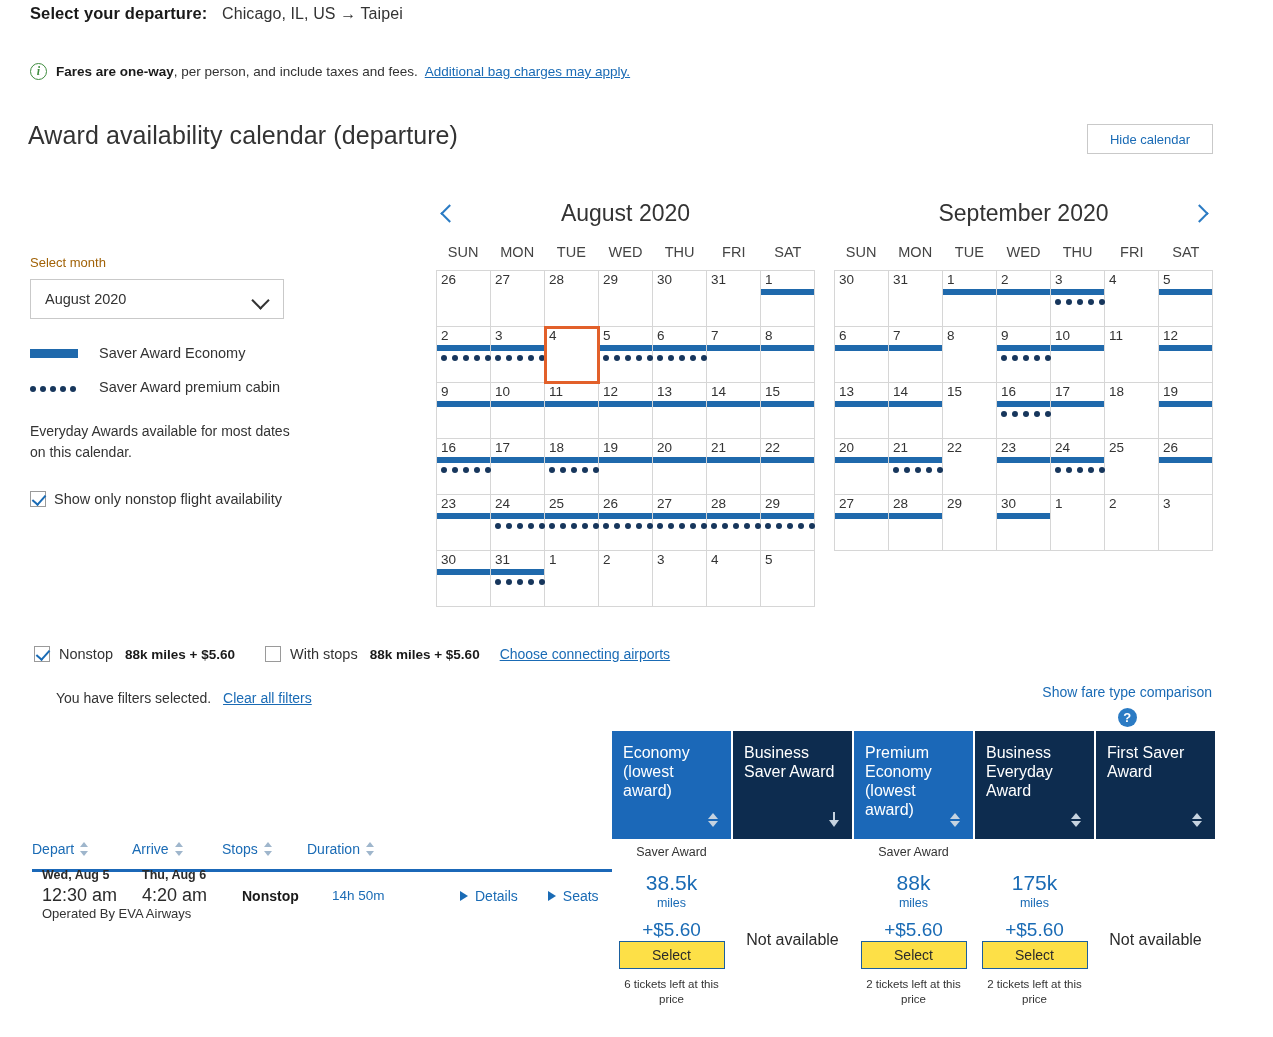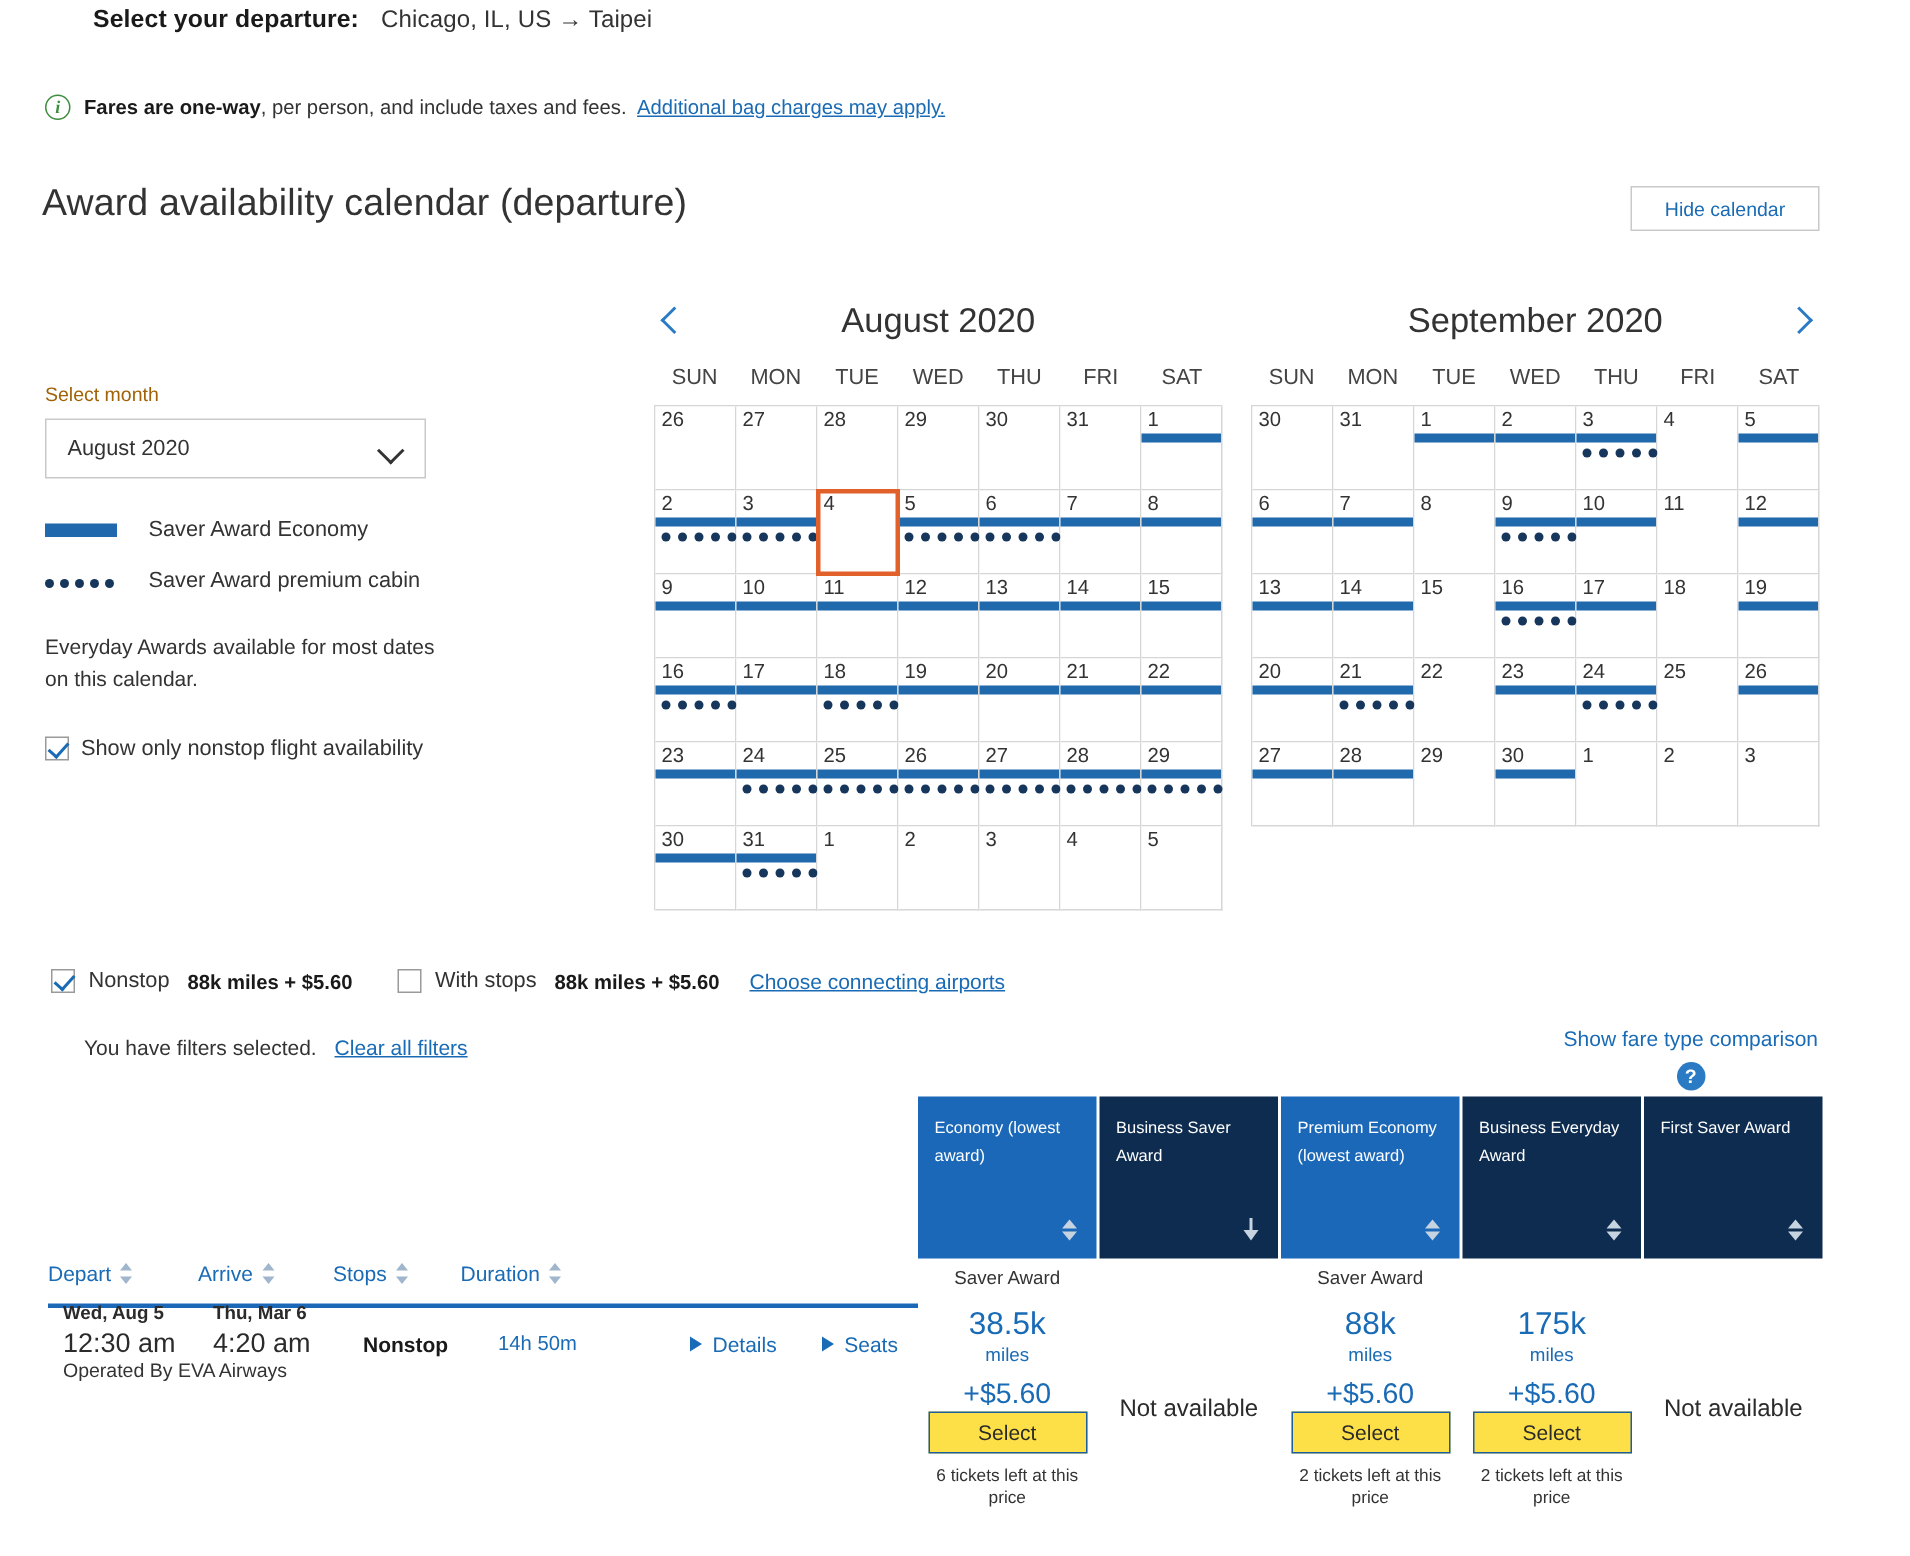--- a/index.html
+++ b/index.html
@@ -9,21 +9,21 @@
     font-family: "Liberation Sans", sans-serif;
     color: #2b2b2b;
   }
   .page { position: relative; width: 1273px; height: 1037px; overflow: hidden; }
 
   
   .dep-head {
     position: absolute; left: 30px; top: 4px;
     font-size: 16.5px; letter-spacing: .1px;
   }
-  .dep-head .lbl { font-weight: bold; color: #1a1a1a; margin-left: 32px; }
+  .dep-head .lbl { font-weight: bold; color: #1a1a1a; }
   .dep-head .val { font-weight: normal; color: #333; margin-left: 10px; font-size: 16px;}
 
   .fare-note {
     position: absolute; left: 30px; top: 63px;
     font-size: 13.5px; color: #333; display: flex; align-items: center;
   }
   .info-ico {
     width: 17px; height: 17px; border-radius: 50%;
     border: 1.6px solid #3e8c3e; color: #3e8c3e;
     font-size: 12px; line-height: 14px; text-align: center;
@@ -134,21 +134,21 @@
   }
   .q-ico {
     width:19px; height:19px; border-radius:50%; background:#2b7bc4; color:#fff;
     font-size:13px; font-weight:bold; text-align:center; line-height:19px;
   }
 
   
   .fare-hdr { position:absolute; left:612px; top:731px; display:flex; gap:2px; }
   .fh {
     width: 119px; height: 108px; color:#fff; padding: 12px 11px 0 11px;
-    position:relative; font-size:11px; line-height:19px; cursor:pointer;
+    position:relative; font-size:16px; line-height:19px; cursor:pointer;
   }
   .fh.light { background:#1b68b8; }
   .fh.dark  { background:#0d2c4f; }
   .fh .sort { position:absolute; right:13px; bottom:11px; width:10px; height:16px; }
   .fh .sort.both::before, .fh .sort.both::after {
     content:""; position:absolute; left:0; width:0; height:0;
     border-left:5px solid transparent; border-right:5px solid transparent;
   }
   .fh .sort.both::before { top:1px; border-bottom:6px solid #c6d3e0; }
   .fh .sort.both::after  { bottom:1px; border-top:6px solid #c6d3e0; }
@@ -744,21 +744,21 @@
     </div>
   </div>
 
   <div class="row-left">
     <div class="rl">
       <div class="seg">
         <div class="d">Wed, Aug 5</div>
         <div class="t">12:30 am</div>
       </div>
       <div class="seg">
-        <div class="d">Thu, Mar 6</div>
+        <div class="d">Thu, Aug 6</div>
         <div class="t">4:20 am</div>
       </div>
       <div class="stops">Nonstop</div>
       <div class="dur">14h 50m</div>
       <div class="lnkbtn">
         <span class="tri"></span>
         <span>Details</span>
       </div>
       <div class="lnkbtn" style="margin-left:30px">
         <span class="tri"></span>

